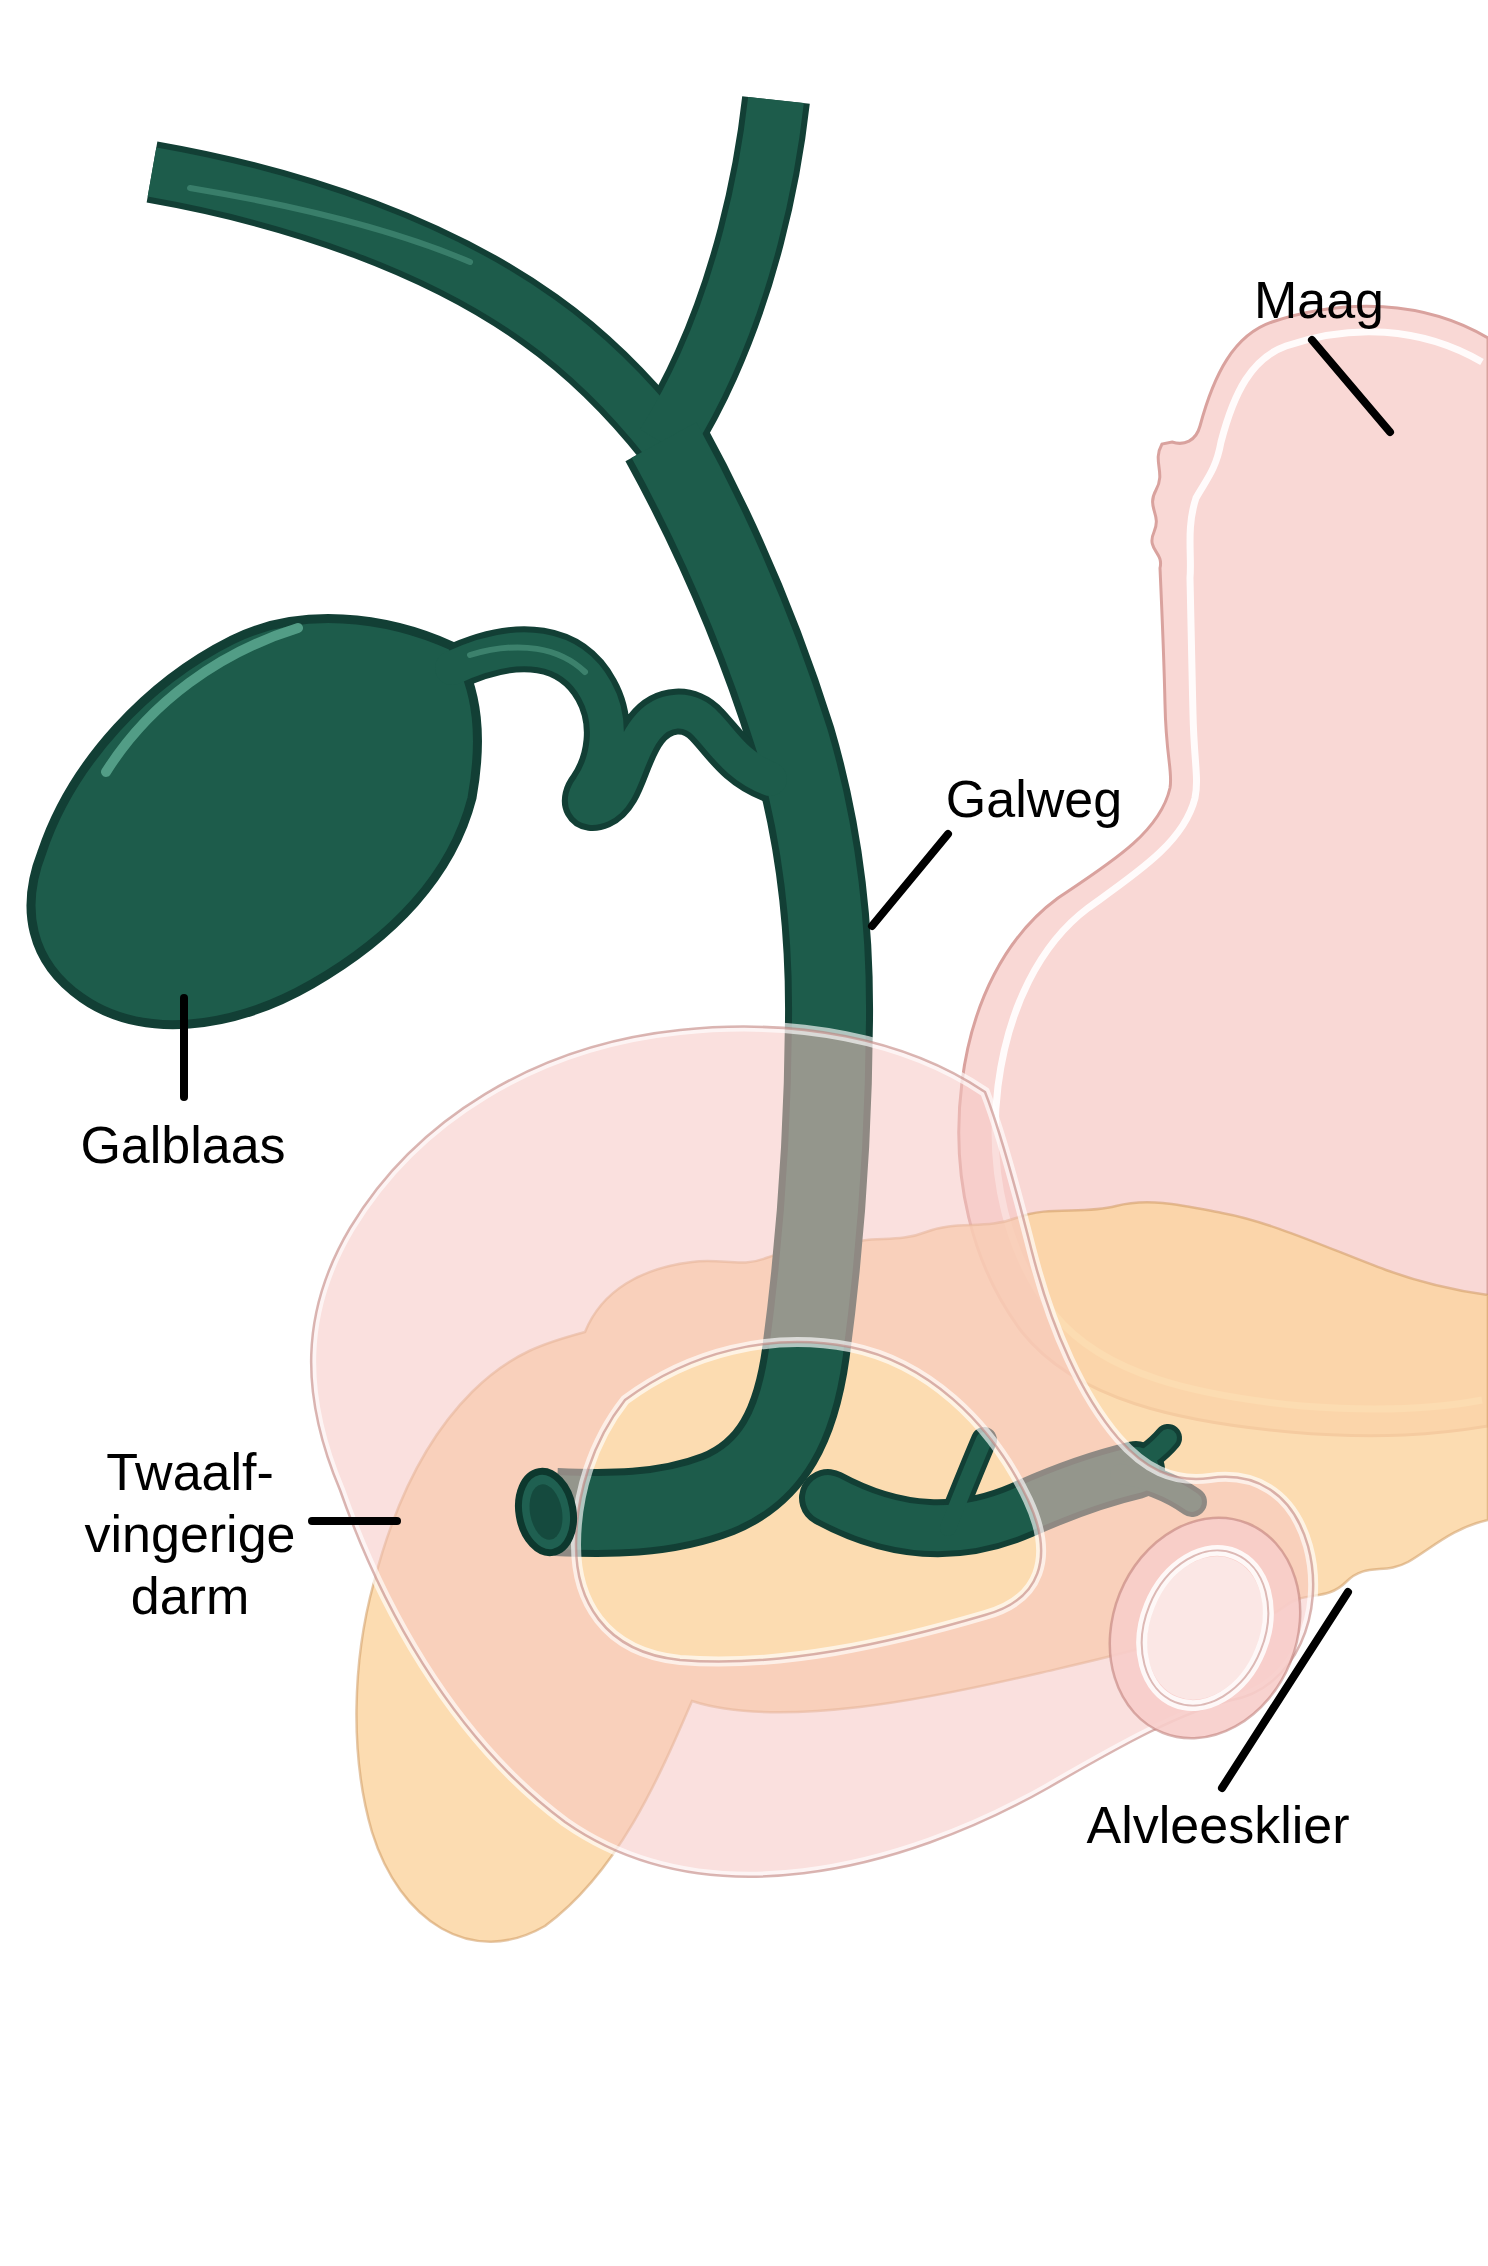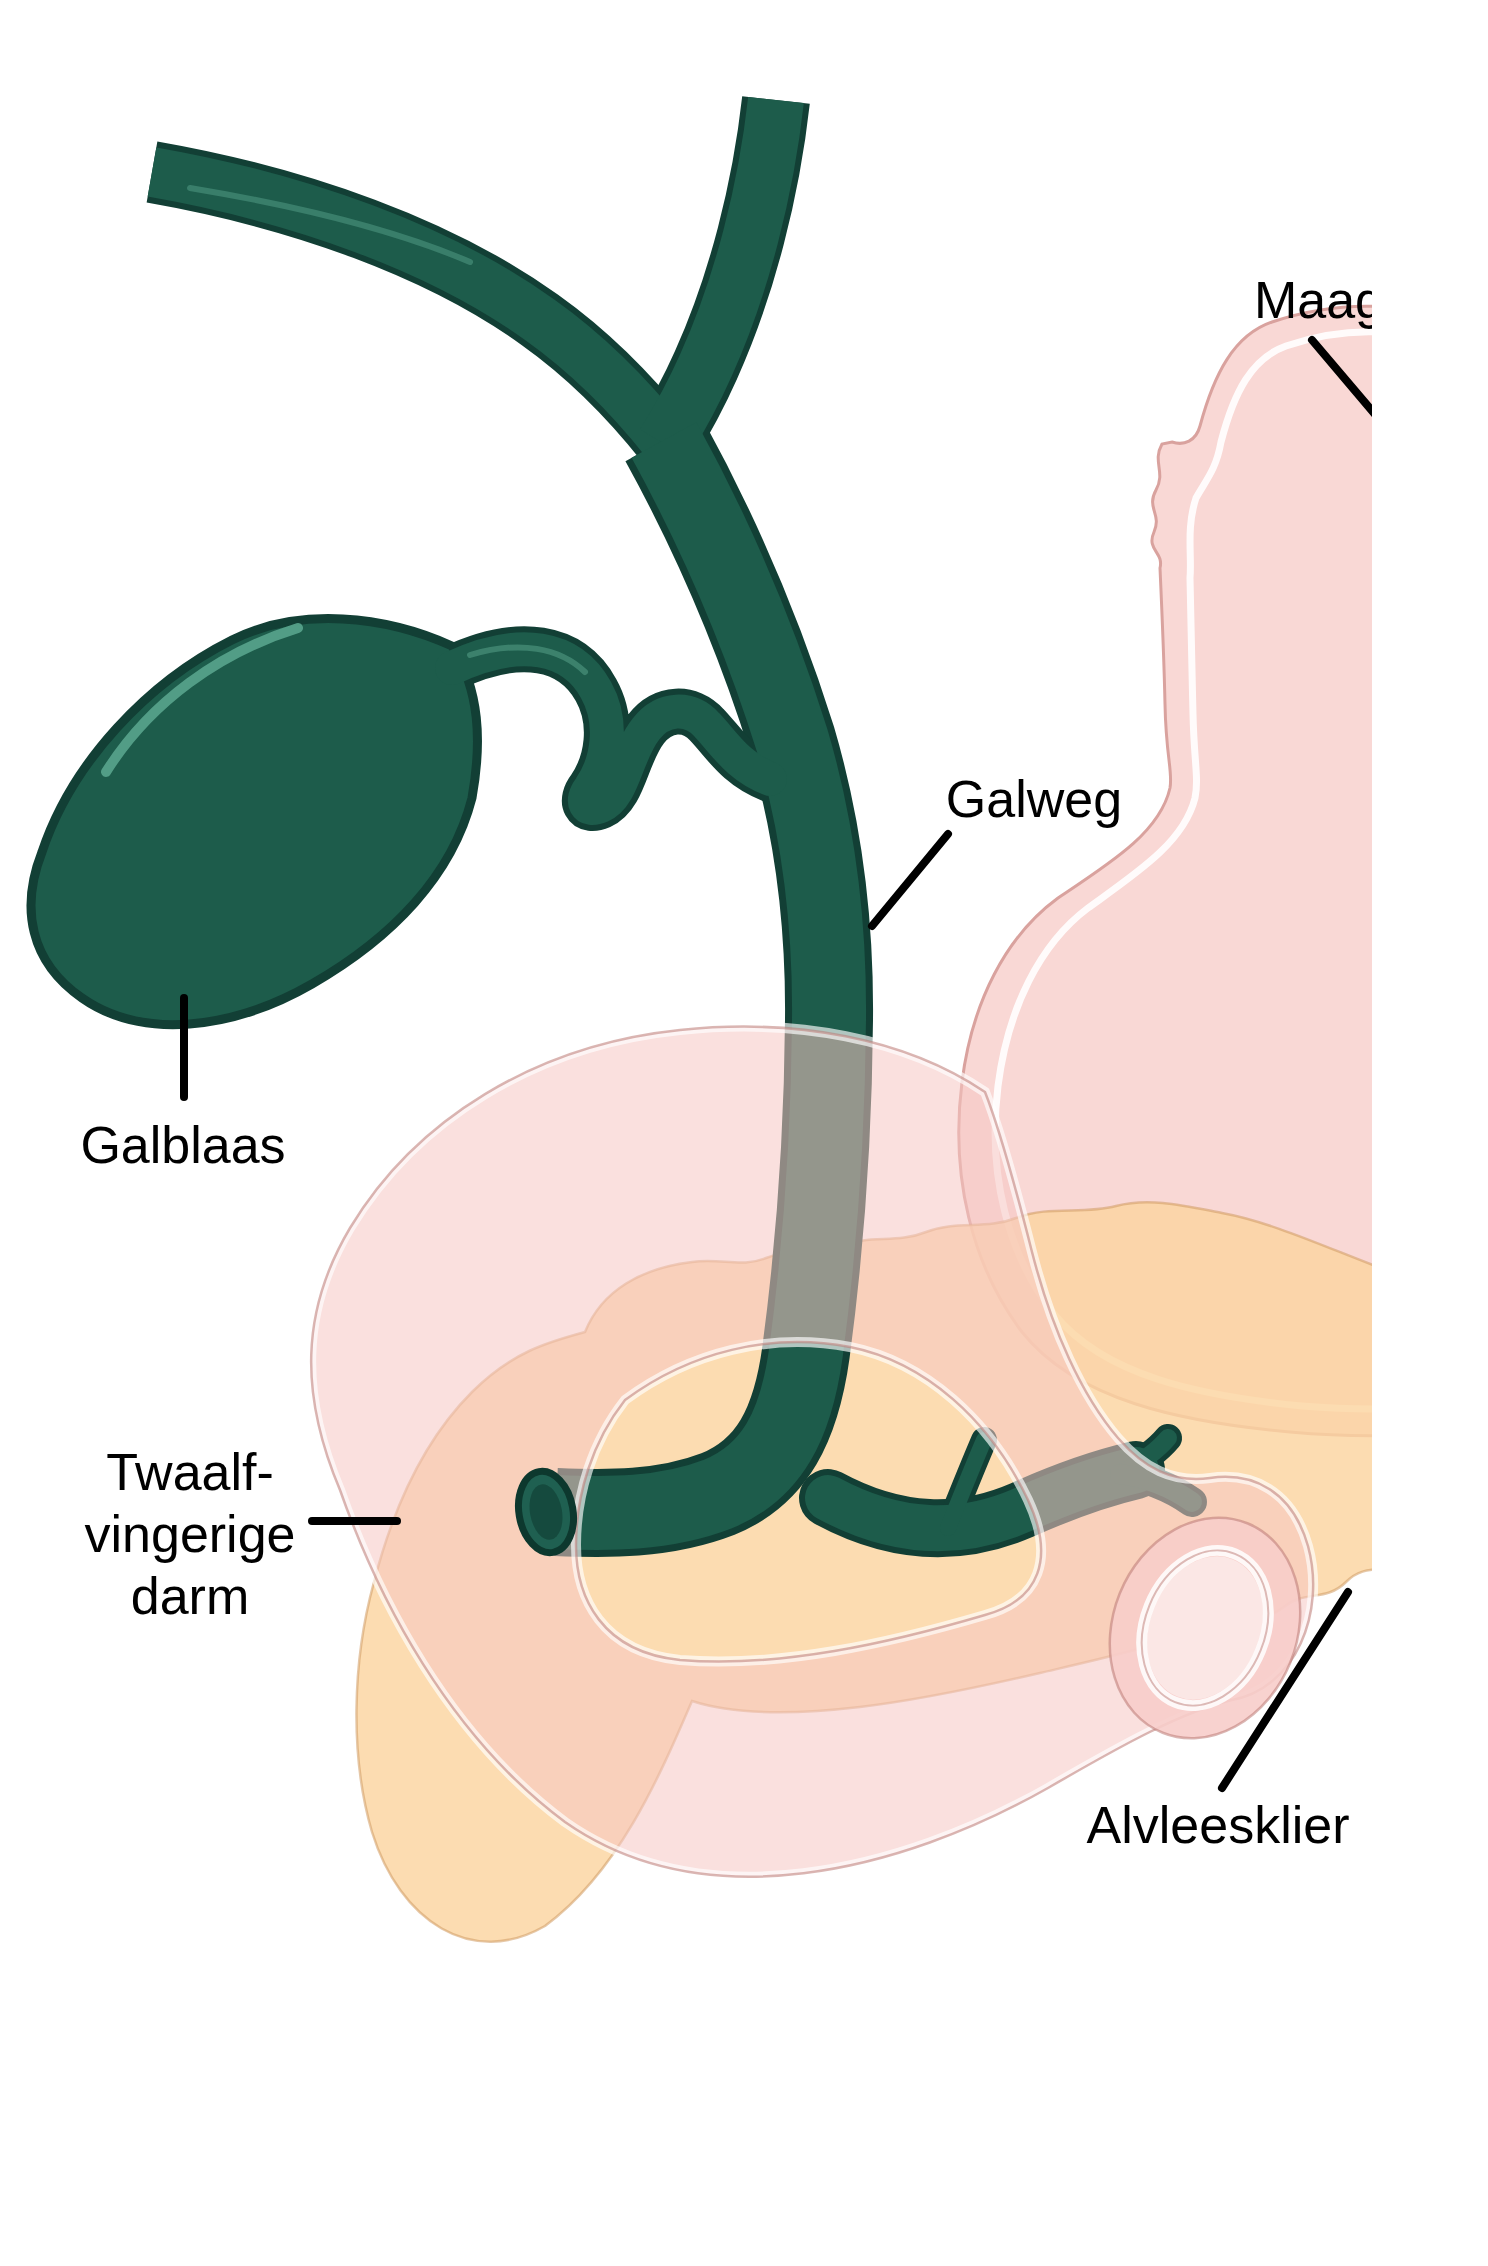--- a/index.html
+++ b/index.html
@@ -1,16 +1,16 @@
 <!DOCTYPE html>
 <html><head>
 <meta charset="utf-8">
 <style>
   html,body{margin:0;padding:0;background:#ffffff;}
-  .stage{width:1372px;height:2266px;position:relative;background:#ffffff;overflow:hidden;}
+  .stage{width:1488px;height:2266px;position:relative;background:#ffffff;overflow:hidden;}
   svg{display:block;}
   .lbl{
     font-family:"Liberation Sans","DejaVu Sans",sans-serif;
     font-size:52px;
     fill:#000000;
     text-anchor:middle;
   }
 </style>
 </head>
 <body>

